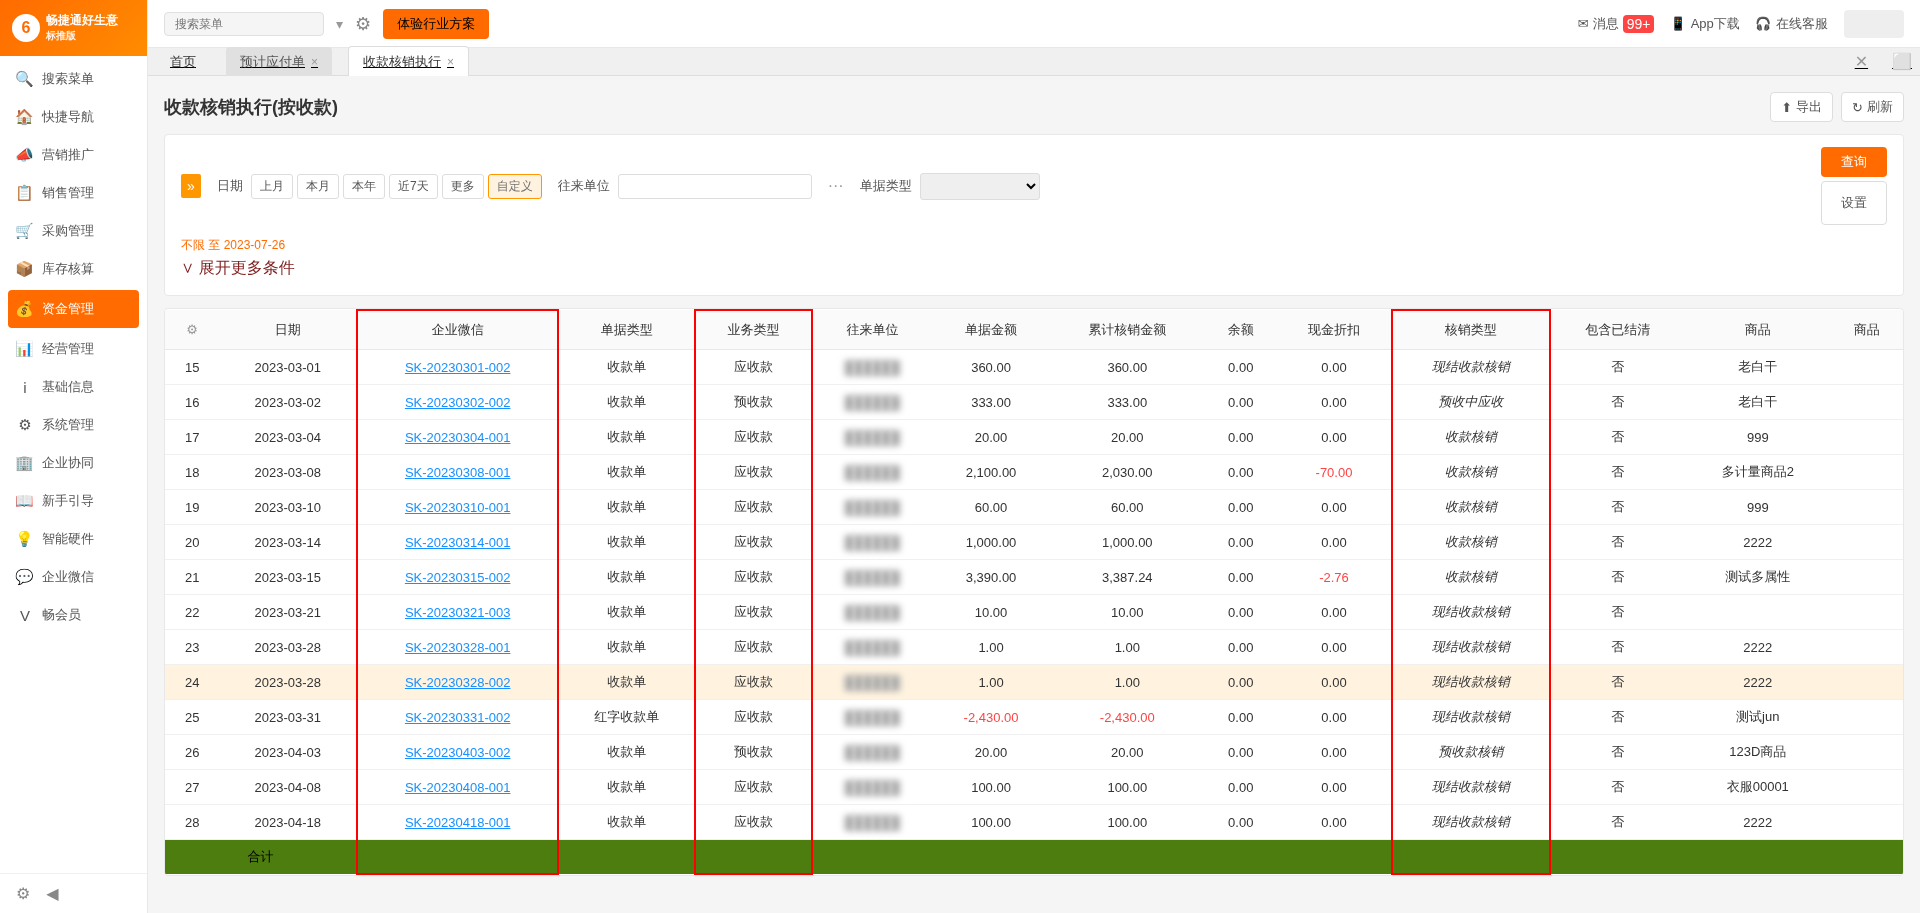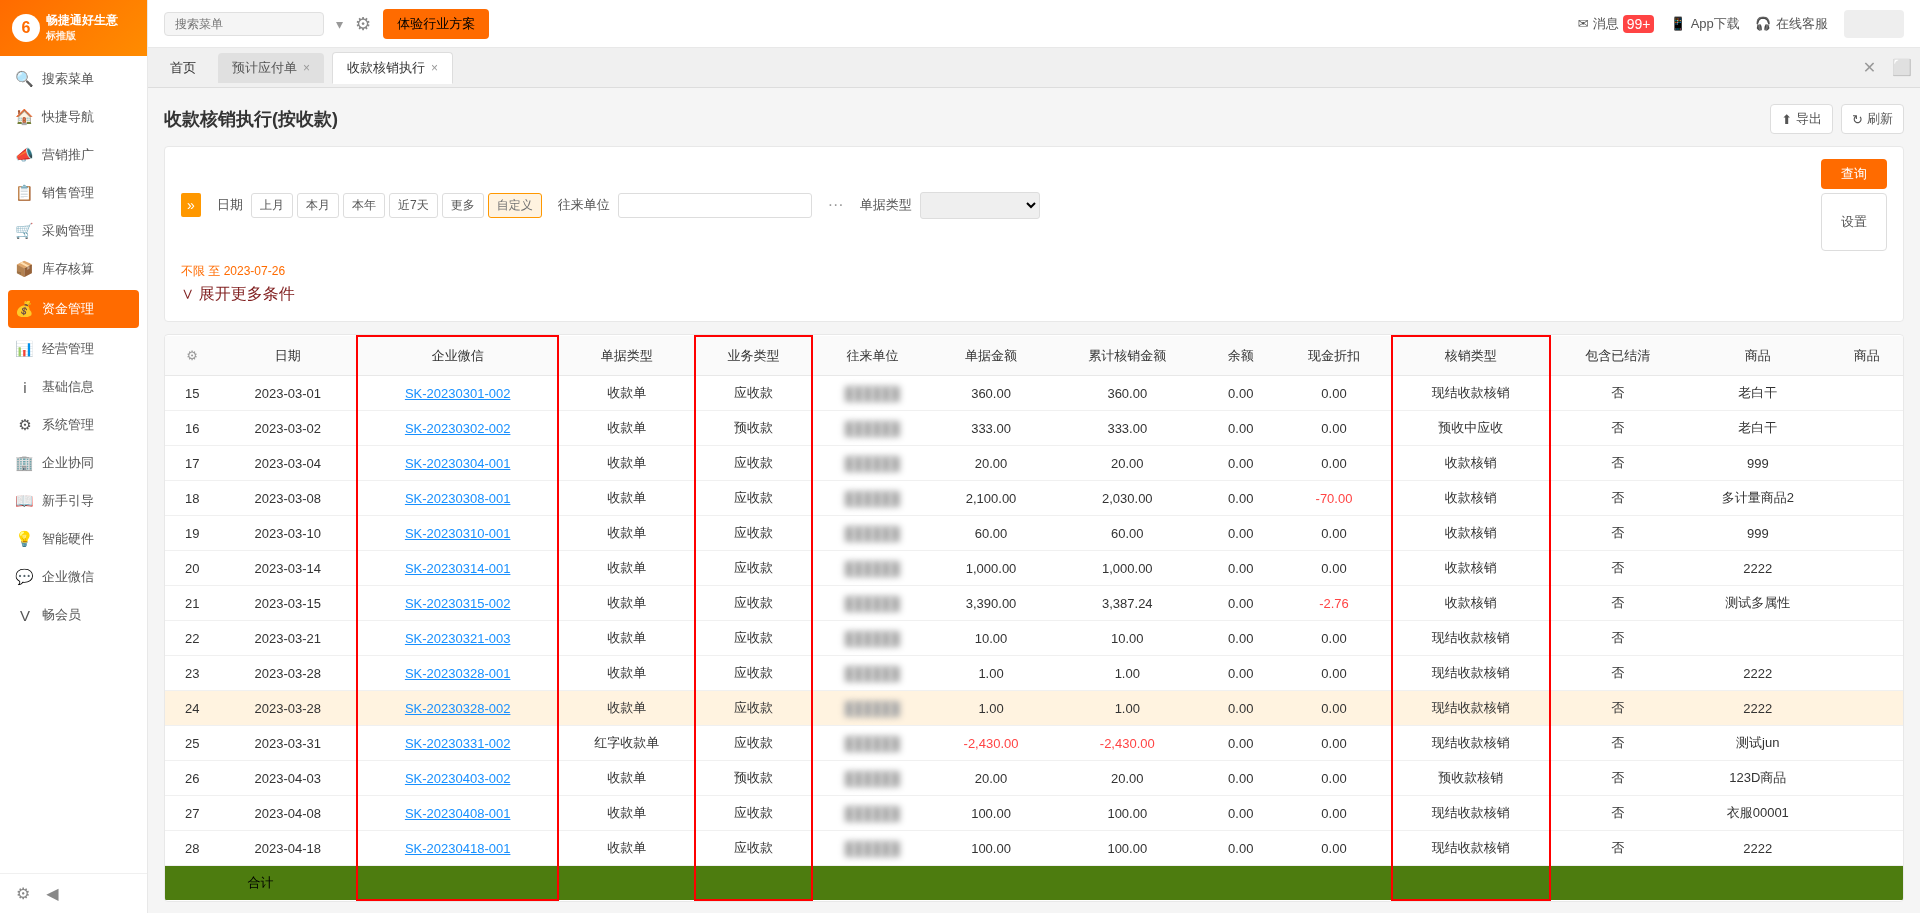--- a/index.html
+++ b/index.html
@@ -95,24 +95,25 @@
     }
     .topbar-right { display: flex; align-items: center; gap: 16px; }
     .topbar-icon-group { display: flex; align-items: center; gap: 4px; color: #555; font-size: 13px; cursor: pointer; }
     .badge { background: #ff4444; color: #fff; font-size: 14px; padding: 1px 4px; border-radius: 4px; min-width: 16px; text-align: center; }
 
     
     .tabs {
       background: #f0f0f0;
       display: flex;
       align-items: center;
-      height: 40px;
+      height: 28px;
       padding: 0 8px;
-      gap: 8px;
+      gap: 16px;
       border-bottom: 1px solid #ddd;
+      text-decoration: underline;
     }
     .tab {
       display: flex;
       align-items: center;
       padding: 6px 14px;
       border-radius: 4px 4px 0 0;
       cursor: pointer;
       font-size: 13px;
       gap: 6px;
       background: #e0e0e0;
@@ -182,21 +183,21 @@
     }
     .filter-ellipsis { color: #999; font-size: 16px; }
     .filter-select {
       border: 1px solid #ddd;
       border-radius: 3px;
       padding: 4px 8px;
       font-size: 13px;
       min-width: 120px;
     }
     .query-btn { background: #ff6b00; color: #fff; border: none; border-radius: 4px; padding: 6px 20px; cursor: pointer; font-size: 13px; }
-    .settings-btn { background: #fff; color: #555; border: 1px solid #ddd; border-radius: 4px; padding: 19px 12px; cursor: pointer; font-size: 13px; }
+    .settings-btn { background: #fff; color: #555; border: 1px solid #ddd; border-radius: 4px; padding: 12px 12px; cursor: pointer; font-size: 13px; }
     .expand-bar {
       text-align: left;
       color: #7f1d1d;
       font-size: 16px;
       padding: 4px 0;
       cursor: pointer;
     }
 
     
     .table-wrapper {
@@ -250,21 +251,21 @@
       display: flex;
       align-items: center;
       justify-content: center;
     }
 
     
     .blurred { color: transparent; text-shadow: 0 0 6px #aaa; user-select: none; }
 
     .col-danhao { border-left: 2px solid #ff0000; border-right: 2px solid #ff0000; }
     .col-yewu { border-left: 2px solid #ff0000; border-right: 2px solid #ff0000; font-family: Liberation Serif, serif; }
-    .col-hexiao { border-left: 2px solid #ff0000; border-right: 2px solid #ff0000; }
+    .col-hexiao { border-left: 2px solid #ff0000; border-right: 2px solid #ff0000; font-style: italic; }
 
     .col-header-danhao { border-left: 2px solid #ff0000; border-right: 2px solid #ff0000; border-top: 2px solid #ff0000; }
     .col-header-yewu { border-left: 2px solid #ff0000; border-right: 2px solid #ff0000; border-top: 2px solid #ff0000; }
     .col-header-hexiao { border-left: 2px solid #ff0000; border-right: 2px solid #ff0000; border-top: 2px solid #ff0000; }
 
     .col-footer-danhao { border-left: 2px solid #ff0000; border-right: 2px solid #ff0000; border-bottom: 2px solid #ff0000; }
     .col-footer-yewu { border-left: 2px solid #ff0000; border-right: 2px solid #ff0000; border-bottom: 2px solid #ff0000; }
     .col-footer-hexiao { border-left: 2px solid #ff0000; border-right: 2px solid #ff0000; border-bottom: 2px solid #ff0000; }
   </style>
 </head>

